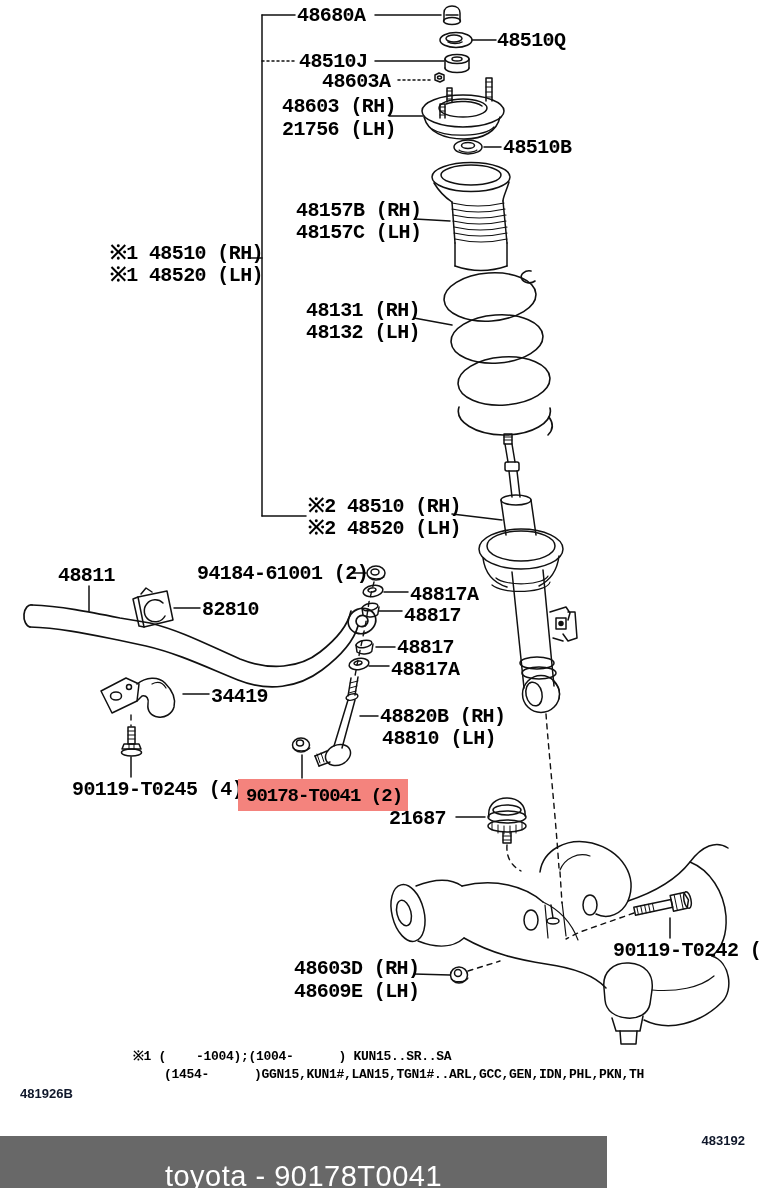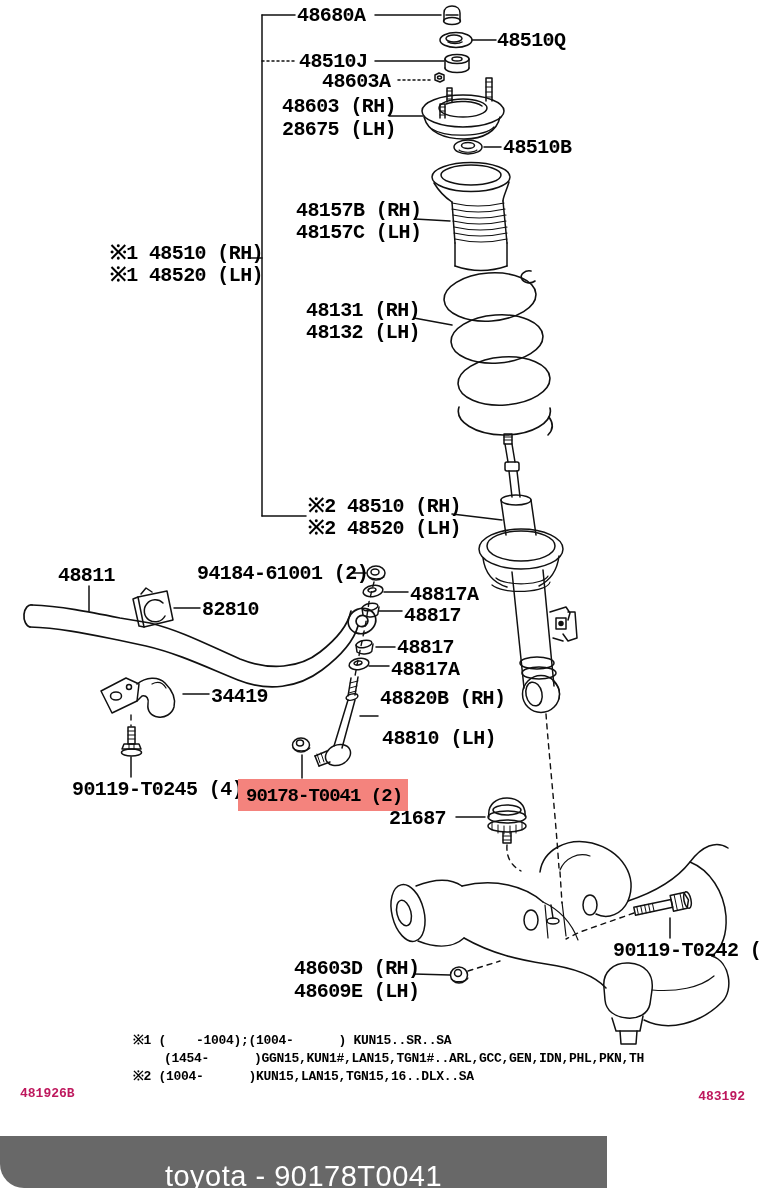--- a/index.html
+++ b/index.html
@@ -1,27 +1,27 @@
 <!DOCTYPE html>
 <html><head>
 <meta charset="utf-8">
 <style>
   html,body{margin:0;padding:0;background:#fff;}
   #page{position:relative;width:760px;height:1188px;background:#ffffff;overflow:hidden;
-        font-family:"Liberation Sans",sans-serif;border-radius:24px;}
+        font-family:"Liberation Sans",sans-serif;}
   #art{position:absolute;left:0;top:0;}
   .plabel{position:absolute;font-family:"Liberation Mono","DejaVu Sans Mono",monospace;
           font-weight:bold;font-size:20px;letter-spacing:-0.6px;line-height:1;
           color:#000;white-space:pre;}
   .plabel.hl{background:#f4837d;color:#000000;font-size:19px;letter-spacing:-1px;
              padding:8px 6px 5px 8px;}
   .note{position:absolute;font-family:"Liberation Mono","DejaVu Sans Mono",monospace;
-        font-weight:bold;font-size:13px;letter-spacing:-0.3px;line-height:1;color:#000;white-space:pre;}
-  .corner{position:absolute;font-family:Liberation Mono, monospace;
-          font-weight:600;font-size:13px;color:#be185d;}
+        font-weight:bold;font-size:13px;letter-spacing:-0.3px;line-height:1;color:#000;white-space:pre;margin-top:16px;}
+  .corner{position:absolute;font-family:Liberation Sans, sans-serif;
+          font-weight:600;font-size:13px;color:#0f172a;}
   #footer{position:absolute;left:0;top:1108px;width:607px;height:80px;background:#686868;
           display:flex;align-items:center;justify-content:center;gap:38px;margin-top:28px;}
   #footer span{color:#fff;font-size:29px;font-family:"Liberation Sans",sans-serif;letter-spacing:0.5px;}
   svg *{vector-effect:non-scaling-stroke;}
 </style>
 </head>
 <body>
 
 <div id="page">
 
@@ -270,51 +270,50 @@
       <path d="M620,1031 L621,1044 L636,1044 L637,1031"></path>
       <path d="M652,990 C676,992 700,988 714,976" stroke-width="1.2"></path>
     </g>
   </svg>
 
   <div class="plabel" style="left:297px;top:6px">48680A</div>
   <div class="plabel" style="left:497px;top:31px">48510Q</div>
   <div class="plabel" style="left:299px;top:52px">48510J</div>
   <div class="plabel" style="left:322px;top:72px">48603A</div>
   <div class="plabel" style="left:282px;top:97px">48603 (RH)</div>
-  <div class="plabel" style="left:282px;top:120px">28675 (LH)</div>
+  <div class="plabel" style="left:282px;top:120px">21756 (LH)</div>
   <div class="plabel" style="left:503px;top:138px">48510B</div>
   <div class="plabel" style="left:296px;top:201px">48157B (RH)</div>
   <div class="plabel" style="left:296px;top:223px">48157C (LH)</div>
   <div class="plabel" style="left:110px;top:244px">※1 48510 (RH)</div>
   <div class="plabel" style="left:110px;top:266px">※1 48520 (LH)</div>
   <div class="plabel" style="left:306px;top:301px">48131 (RH)</div>
   <div class="plabel" style="left:306px;top:323px">48132 (LH)</div>
   <div class="plabel" style="left:308px;top:497px">※2 48510 (RH)</div>
   <div class="plabel" style="left:308px;top:519px">※2 48520 (LH)</div>
   <div class="plabel" style="left:58px;top:566px">48811</div>
   <div class="plabel" style="left:197px;top:564px">94184-61001 (2)</div>
   <div class="plabel" style="left:202px;top:600px">82810</div>
   <div class="plabel" style="left:410px;top:585px">48817A</div>
   <div class="plabel" style="left:404px;top:606px">48817</div>
   <div class="plabel" style="left:397px;top:638px">48817</div>
   <div class="plabel" style="left:391px;top:660px">48817A</div>
   <div class="plabel" style="left:211px;top:687px">34419</div>
-  <div class="plabel" style="left:380px;top:689px">48820B (RH)</div>
+  <div class="plabel" style="left:380px;top:707px">48820B (RH)</div>
   <div class="plabel" style="left:382px;top:729px">48810 (LH)</div>
   <div class="plabel" style="left:72px;top:780px">90119-T0245 (4)</div>
   <div class="plabel hl" style="left:238px;top:779px">90178-T0041 (2)</div>
   <div class="plabel" style="left:389px;top:809px">21687</div>
   <div class="plabel" style="left:613px;top:941px">90119-T0242 (2)</div>
   <div class="plabel" style="left:294px;top:959px">48603D (RH)</div>
   <div class="plabel" style="left:294px;top:982px">48609E (LH)</div>
 
   <div class="note" style="left:133px;top:1034px">※1 (    -1004);(1004-      ) KUN15..SR..SA</div>
   <div class="note" style="left:164px;top:1052px">(1454-      )GGN15,KUN1#,LAN15,TGN1#..ARL,GCC,GEN,IDN,PHL,PKN,TH</div>
-  <div class="note" style="left:133px;top:1070px">※2 (1004-      )KUN15,LAN15,TGN15,16..DLX..SA</div>
 
   <div class="corner" style="left:20px;top:1086px">481926B</div>
-  <div class="corner" style="right:15px;top:1089px">483192</div>
+  <div class="corner" style="right:15px;top:1133px">483192</div>
 
   <div id="footer">
     <span>toyota - 90178T0041</span>
   </div>
 
 </div>
 
 </body></html>

